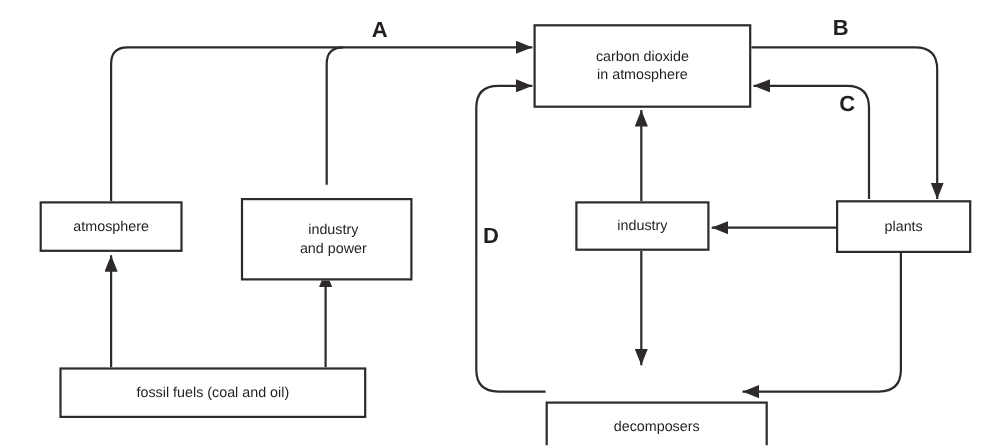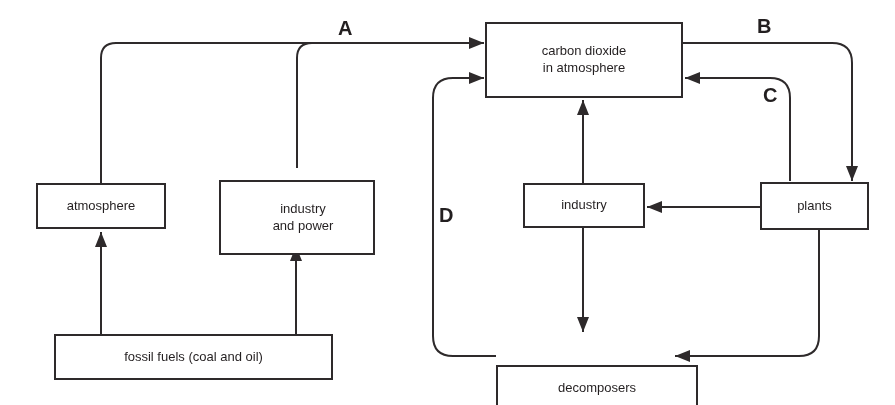--- a/index.html
+++ b/index.html
@@ -41,21 +41,21 @@
     color: #231f20;
     font-size: 20px;
     font-weight: bold;
     z-index: 3;
   }
   
   #node-co2         { left: 485px; top: 22px;  width: 198px; height: 76px; }
   #node-transport   { left: 36px;  top: 183px; width: 130px; height: 46px; }
   #node-industry    { left: 219px; top: 180px; width: 156px; height: 75px; padding-left: 12px; }
   #node-animals     { left: 523px; top: 183px; width: 122px; height: 45px; }
-  #node-plants      { left: 760px; top: 182px; width: 109px; height: 48px; }
+  #node-plants      { left: 760px; top: 182px; width: 123px; height: 48px; }
   #node-fossil      { left: 54px;  top: 334px; width: 279px; height: 46px; }
   #node-decomposers { left: 496px; top: 333px; width: 202px; height: 47px; margin-top: 32px; }
   
   #edge-label-a { left: 338px; top: 17px;  }
   #edge-label-b { left: 757px; top: 15px;  }
   #edge-label-c { left: 763px; top: 84px;  }
   #edge-label-d { left: 439px; top: 204px; }
 </style>
 </head>
 <body>

